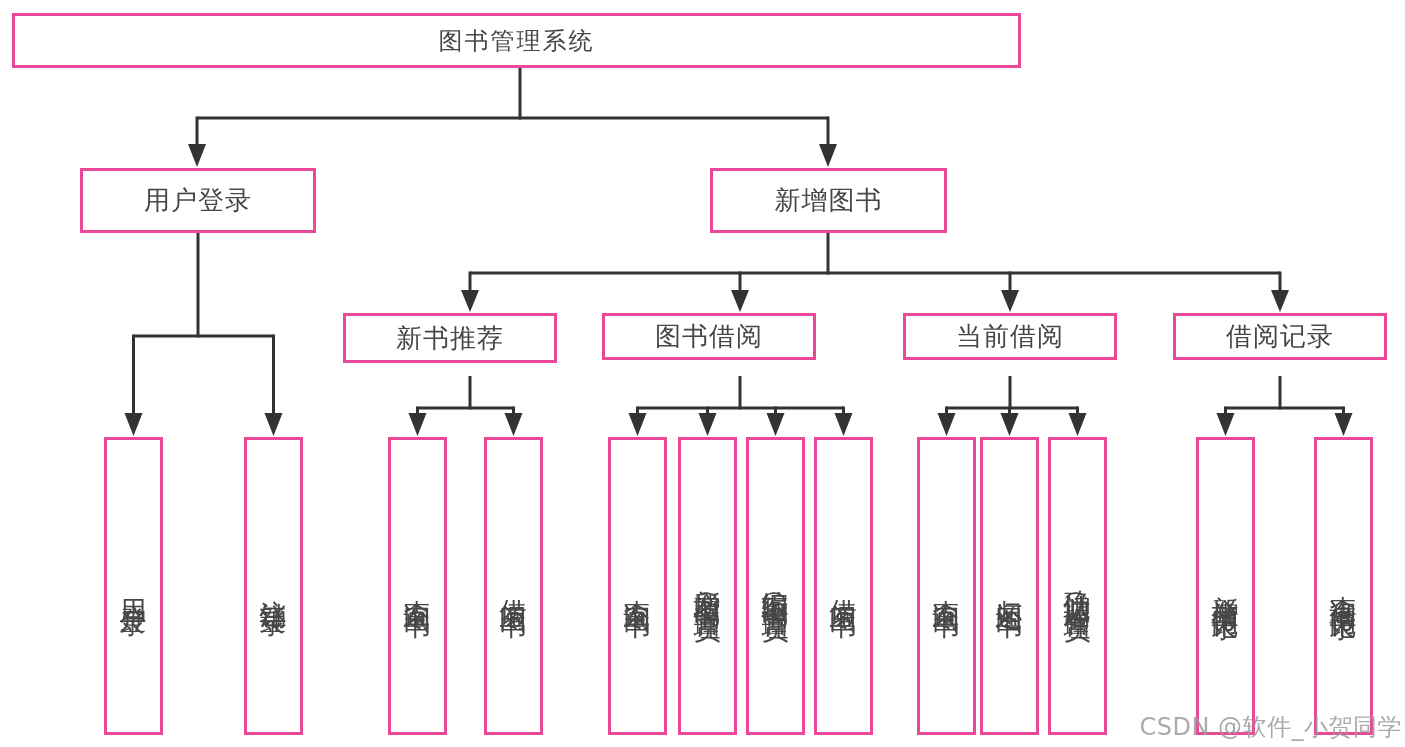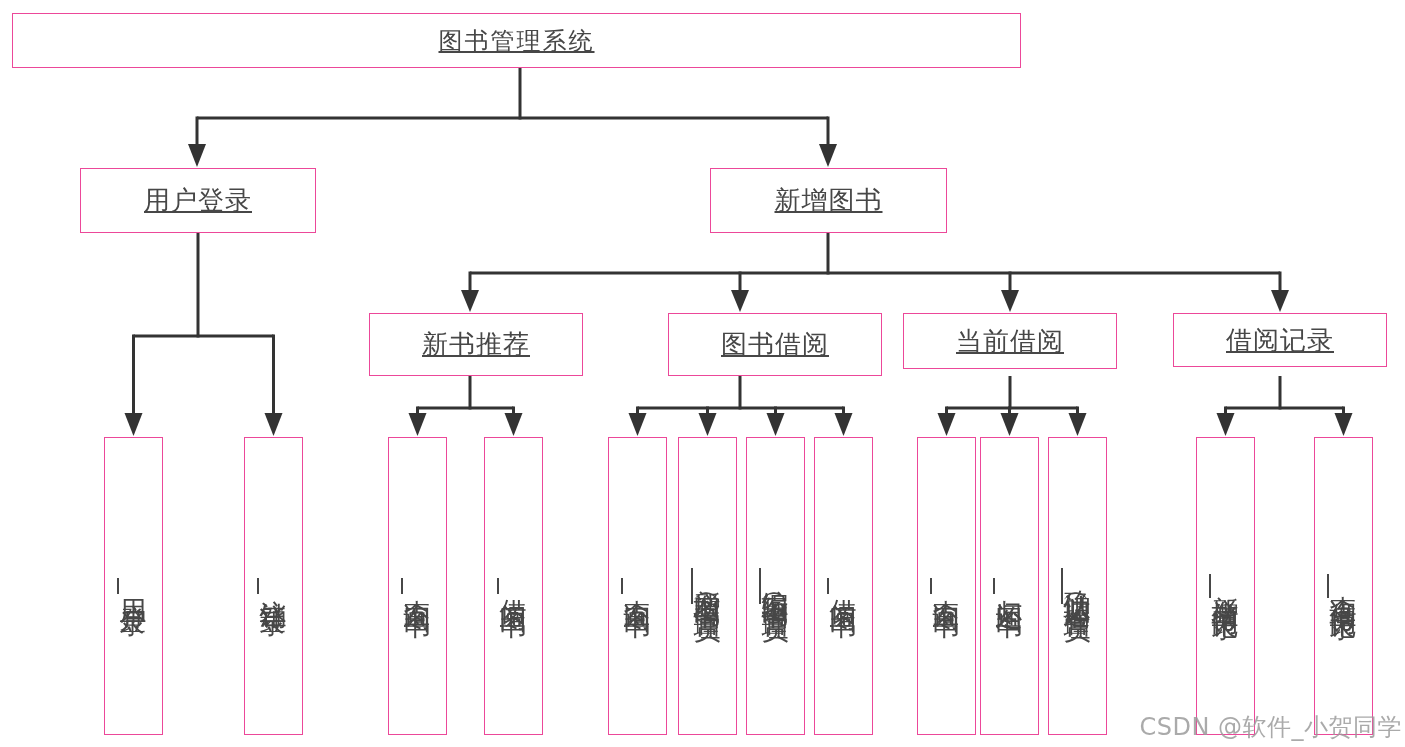--- a/index.html
+++ b/index.html
@@ -2,24 +2,23 @@
 <html><head>
 <meta charset="utf-8">
 <title>图书管理系统</title>
 <style>
   html,body{margin:0;padding:0;background:#ffffff;}
   body{font-family:"DejaVu Sans","Liberation Sans",sans-serif;}
   #canvas{position:relative;width:1405px;height:747px;background:#ffffff;overflow:hidden;}
   #wires{position:absolute;left:0;top:0;z-index:1;}
   .node{
     position:absolute;z-index:2;background:#ffffff;
-    border:1px solid #ec4899;box-sizing:border-box;
+    border:3px solid #ec4899;box-sizing:border-box;
     display:flex;align-items:center;justify-content:center;
     color:#474747;
-    text-decoration:underline;
   }
   .node.h span{font-size:26px;letter-spacing:1px;white-space:nowrap;}
   .node.root span{font-size:24px;letter-spacing:2px;}
   .node.v span{
     writing-mode:vertical-rl;text-orientation:mixed;
     font-size:27px;letter-spacing:4px;line-height:1;white-space:nowrap;
   }
   .watermark{
     position:absolute;right:3px;bottom:4px;z-index:3;
     font-size:24px;color:rgba(155,155,155,0.85);letter-spacing:0.5px;
@@ -113,30 +112,30 @@
     <span>图书管理系统</span>
   </div>
 
   <div class="node h" style="left:80px;top:168px;width:236px;height:65px">
     <span>用户登录</span>
   </div>
   <div class="node h" style="left:710px;top:168px;width:237px;height:65px">
     <span>新增图书</span>
   </div>
 
-  <div class="node h" style="left:369px;top:313px;width:214px;height:63px">
+  <div class="node h" style="left:343px;top:313px;width:214px;height:50px">
     <span>新书推荐</span>
   </div>
-  <div class="node h" style="left:668px;top:313px;width:214px;height:63px">
+  <div class="node h" style="left:602px;top:313px;width:214px;height:47px">
     <span>图书借阅</span>
   </div>
-  <div class="node h" style="left:903px;top:313px;width:214px;height:56px">
+  <div class="node h" style="left:903px;top:313px;width:214px;height:47px">
     <span>当前借阅</span>
   </div>
-  <div class="node h" style="left:1173px;top:313px;width:214px;height:54px">
+  <div class="node h" style="left:1173px;top:313px;width:214px;height:47px">
     <span>借阅记录</span>
   </div>
 
   <div class="node v" style="left:104px;top:437px;width:59px;height:298px">
     <span>用户登录</span>
   </div>
   <div class="node v" style="left:244px;top:437px;width:59px;height:298px">
     <span>注销登录</span>
   </div>
 

